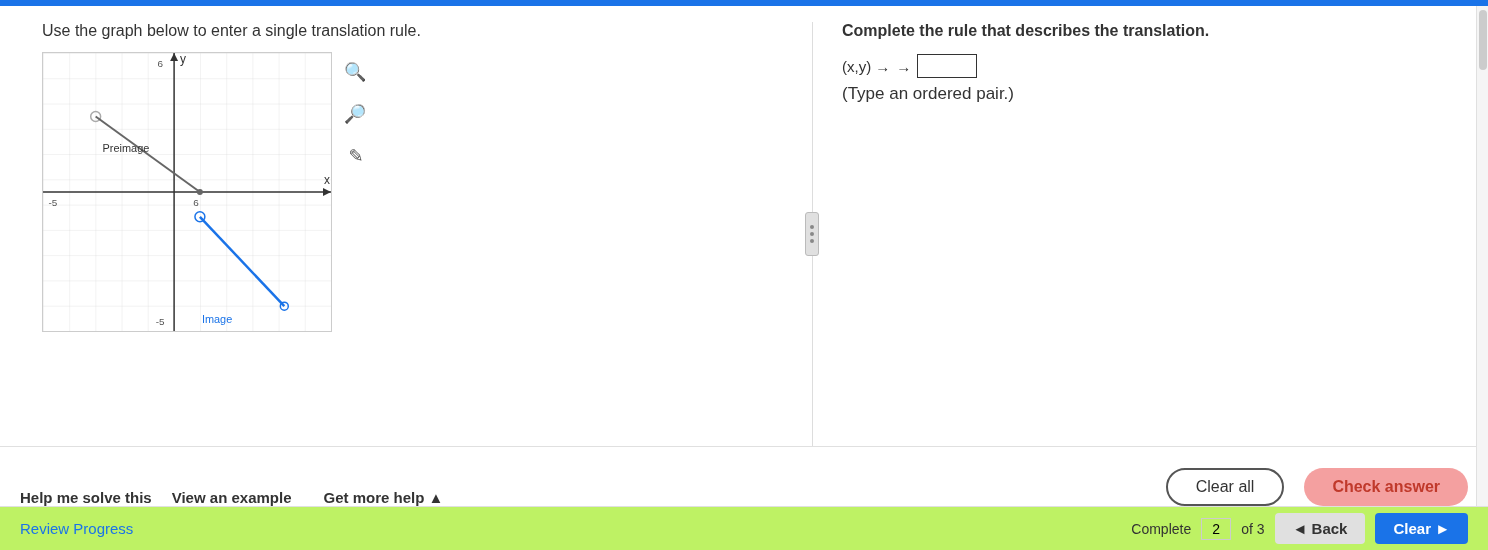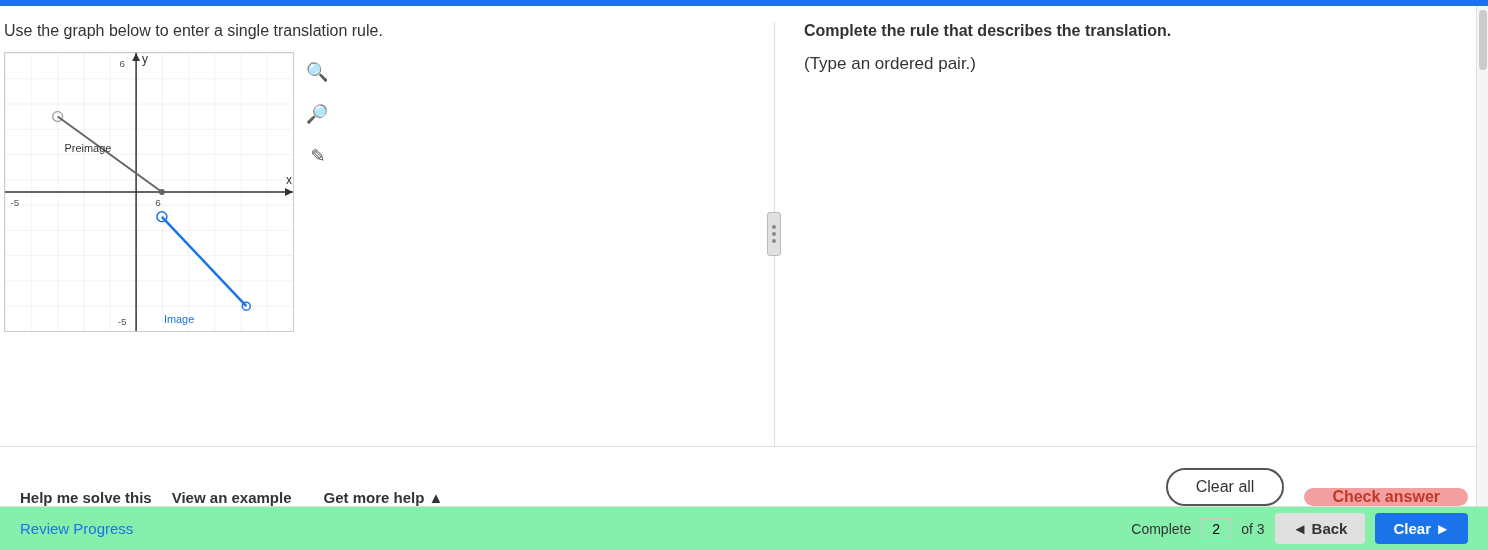--- a/index.html
+++ b/index.html
@@ -16,20 +16,21 @@
     .top-bar {
       width: 100%;
       height: 6px;
       background: #1a73e8;
     }
 
     .main-content {
       display: flex;
       height: calc(550px - 6px - 60px - 44px);
       padding: 16px 20px 0 4px;
+      margin-left: 38px;
     }
 
     
     .left-panel {
       width: 760px;
       flex-shrink: 0;
       position: relative;
     }
 
     .problem-text {
@@ -154,32 +155,32 @@
       font-size: 16px;
       font-weight: 500;
       background: #fff;
       color: #333;
       cursor: pointer;
     }
 
     .check-answer-btn {
       border: none;
       border-radius: 30px;
-      padding: 0 28px;
+      padding: 10px 28px;
       font-size: 16px;
       font-weight: 600;
       background: #f4a0a0;
       color: #c0392b;
       cursor: pointer;
     }
 
     
     .footer-bar {
       height: 44px;
-      background: #86efac;
+      background: #bef264;
       border-top: 1px solid #e0e0e0;
       display: flex;
       align-items: center;
       padding: 0 20px;
       gap: 20px;
     }
 
     .review-progress-btn {
       font-size: 15px;
       color: #1a73e8;
@@ -316,20 +317,25 @@
     <div style="position:absolute; background:#e0e0e0; border:1px solid #bbb; border-radius:3px; width:14px; height:44px; display:flex; align-items:center; justify-content:center; flex-direction:column; gap:3px;">
       <div style="width:4px;height:4px;border-radius:50%;background:#888;"></div>
       <div style="width:4px;height:4px;border-radius:50%;background:#888;"></div>
       <div style="width:4px;height:4px;border-radius:50%;background:#888;"></div>
     </div>
   </div>
 
   <div class="right-panel">
     <div class="right-instruction">Complete the rule that describes the translation.</div>
 
+    <div class="translation-rule">
+      <span>(x,y) →</span>
+      <span> → </span>
+      <input type="text" class="answer-box" style="border: 1px solid rgb(51, 51, 51); height: 24px; width: 60px; font-size: 14px; padding: 2px 4px;">
+    </div>
     <div class="ordered-pair-hint">(Type an ordered pair.)</div>
   </div>
 
 </div>
 
 <div class="action-bar">
   <button class="action-link">Help me solve this</button>
   <button class="action-link">View an example</button>
   <button class="get-more-help">
     <span>Get more help</span>

